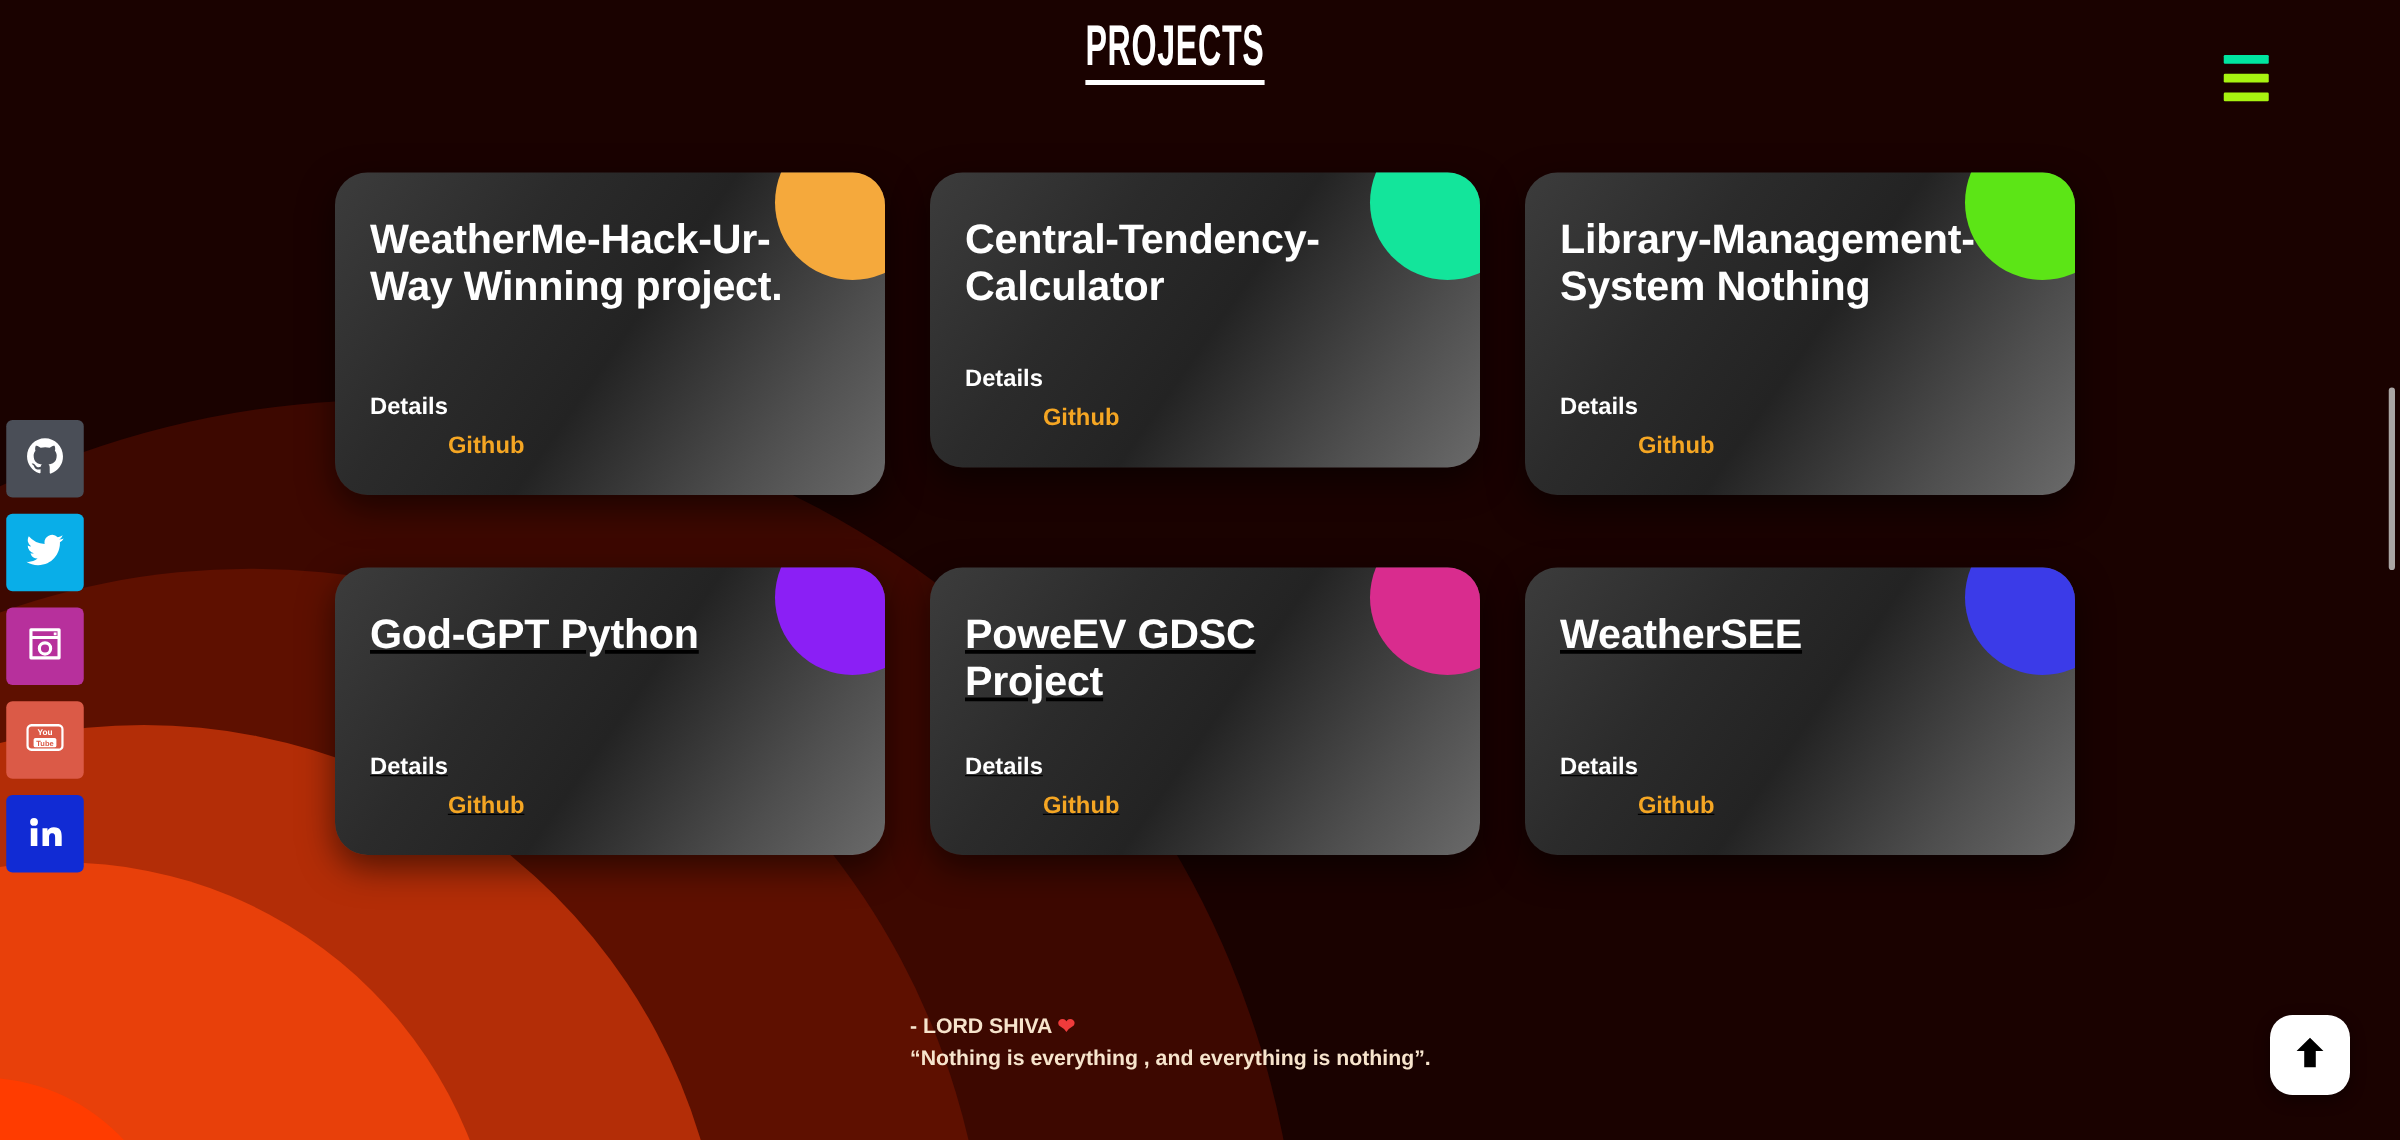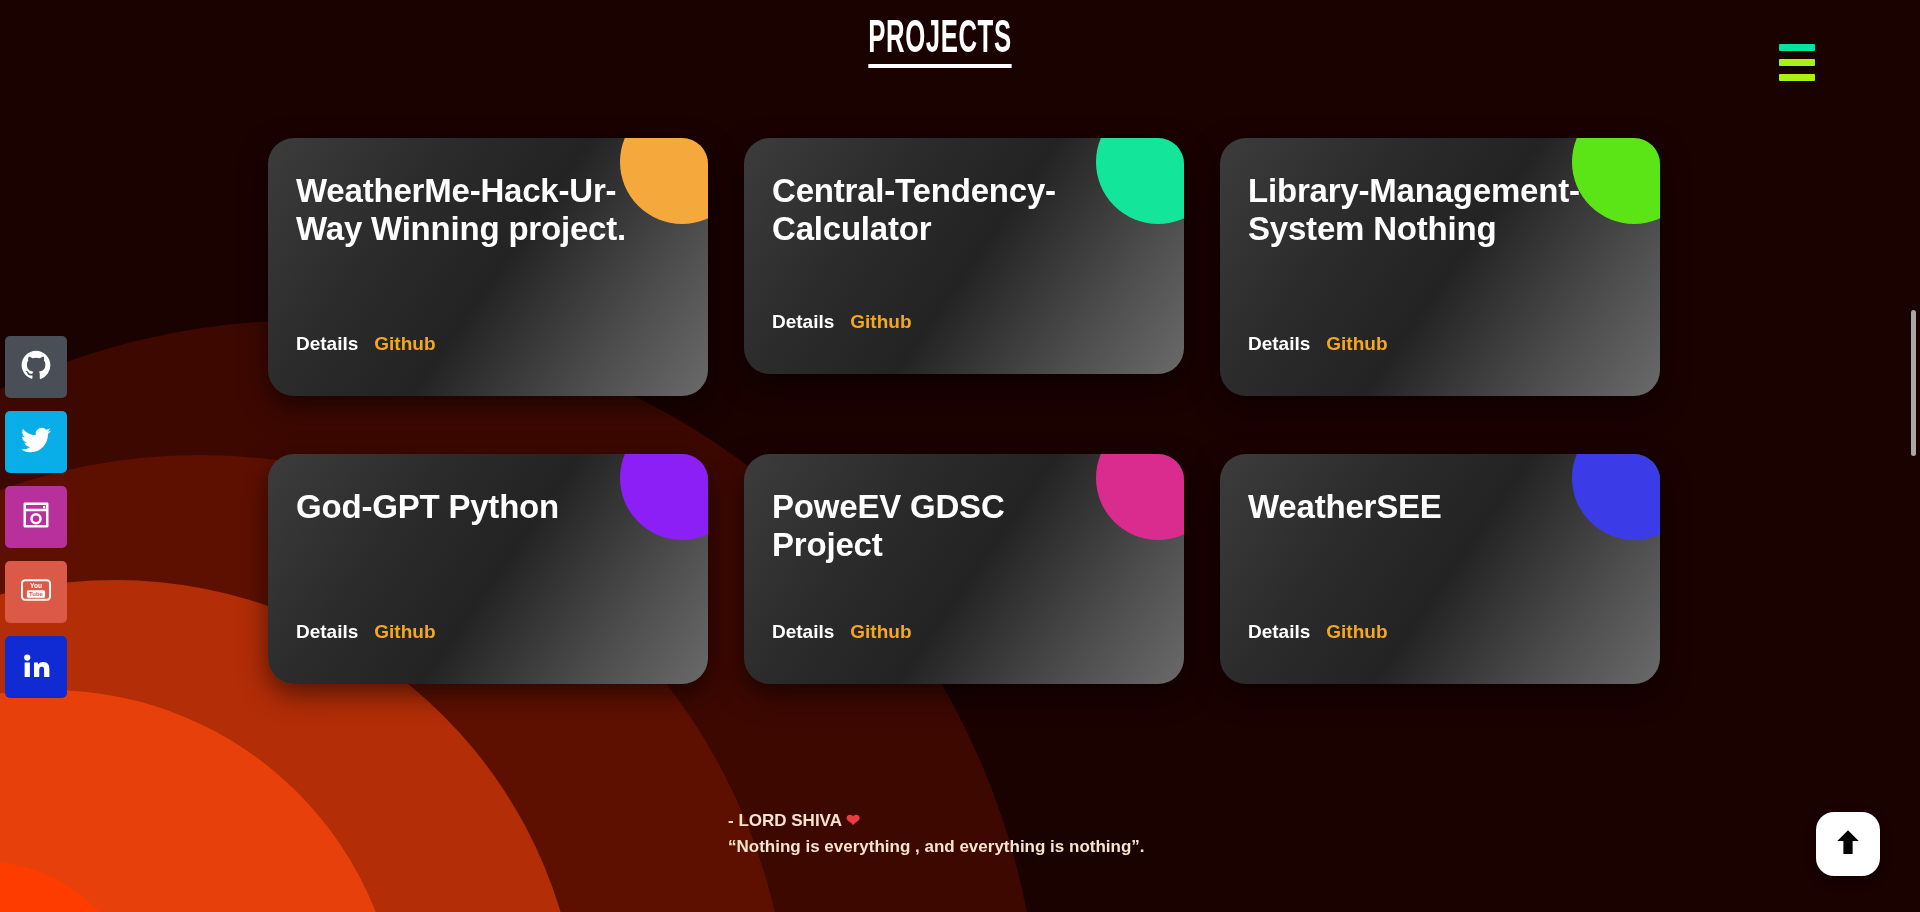--- a/index.html
+++ b/index.html
@@ -105,27 +105,27 @@
     column-gap: 36px;
     row-gap: 58px;
     z-index: 5;
   }
   .card {
     position: relative;
     border-radius: 26px;
     background: linear-gradient(125deg, #3c3c3c 0%, #2b2b2b 30%, #232323 52%, #4e4e4e 80%, #6a6a6a 100%);
     box-shadow: 0 10px 28px rgba(0,0,0,0.55);
     overflow: hidden;
-    padding: 34px 28px 41px 28px;
+    padding: 34px 28px 28px 28px;
     display: flex;
     flex-direction: column;
   }
   .card.tall  { height: 258px; }
   .card.short { height: 236px; justify-content: flex-end; }
-  .card.row2  { height: 230px; }
+  .card.row2  { height: 230px; text-decoration: underline; }
 
   .corner-blob {
     position: absolute;
     top: -38px;
     right: -36px;
     width: 124px;
     height: 124px;
     border-radius: 50%;
     pointer-events: none;
   }
@@ -141,24 +141,24 @@
     max-width: 350px;
   }
 
   .card-links {
     position: relative;
     margin-top: auto;
     font-size: 19px;
     font-weight: bold;
     z-index: 2;
     display: flex;
-    gap: 16px;
+    gap: 0;
   }
   .link-details { color: #ffffff; cursor: pointer; }
-  .link-github  { color: #F5A623; cursor: pointer; }
+  .link-github  { color: #F5A623; cursor: pointer; margin-top: 31px; }
 
   
   .quote {
     position: absolute;
     left: 728px;
     top: 808px;
     color: #F7E4CC;
     font-size: 17px;
     font-weight: bold;
     line-height: 1.55;

